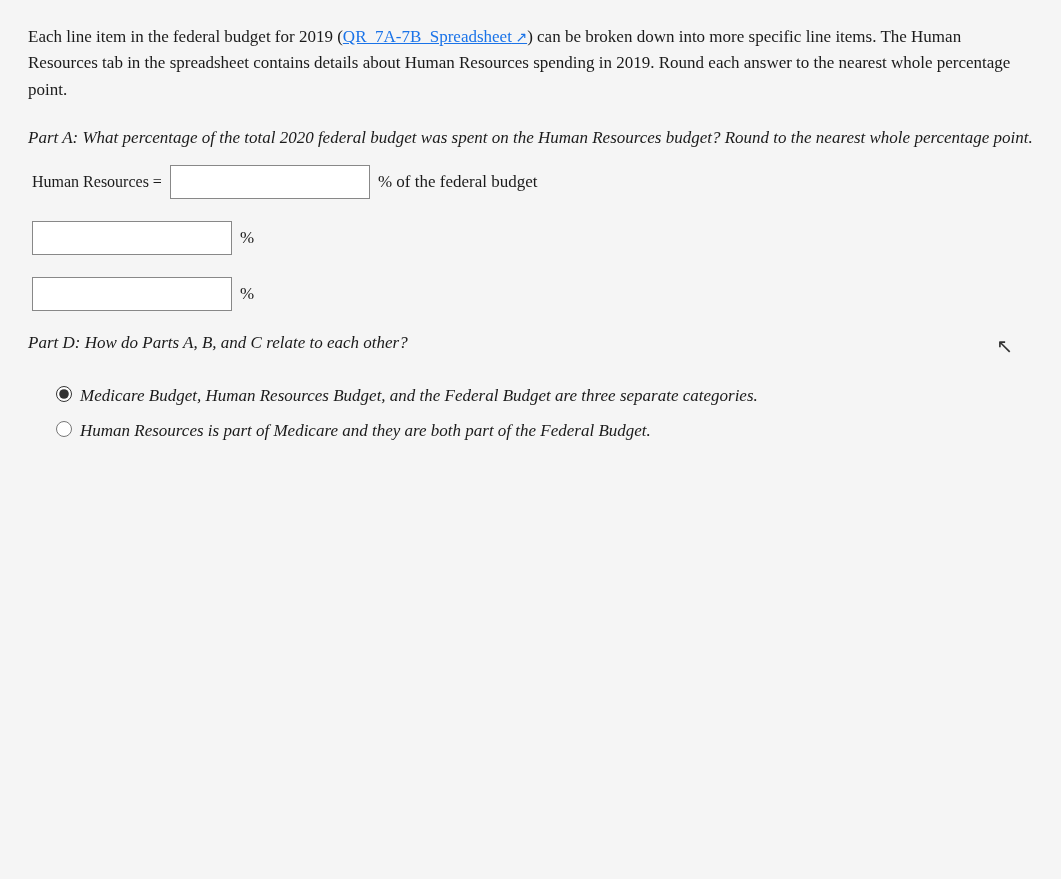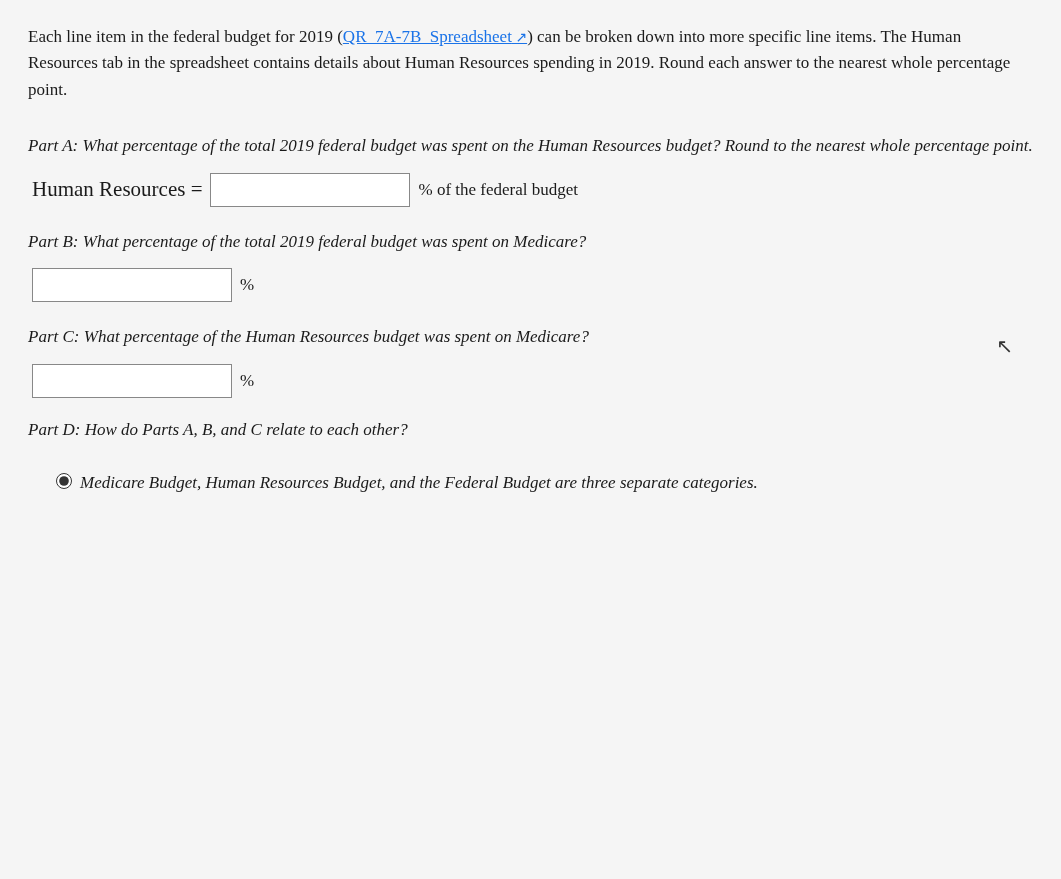--- a/index.html
+++ b/index.html
@@ -13,21 +13,21 @@
       font-family: Georgia, 'Times New Roman', serif;
       font-size: 17px;
       color: #1a1a1a;
       padding: 24px 28px;
       width: 1061px;
       min-height: 879px;
     }
 
     .intro-paragraph {
       line-height: 1.55;
-      margin-bottom: 30px;
+      margin-bottom: 22px;
     }
 
     .link-text {
       color: #1a73e8;
       text-decoration: underline;
     }
 
     .spreadsheet-icon {
       display: inline;
       font-size: 14px;
@@ -46,21 +46,21 @@
 
     .input-row {
       display: flex;
       align-items: center;
       gap: 8px;
       margin-left: 4px;
       margin-bottom: 8px;
     }
 
     .label-text {
-      font-size: 21px;
+      font-size: 16px;
       white-space: nowrap;
     }
 
     .answer-input {
       width: 200px;
       height: 34px;
       border: 1px solid #888;
       background: #fff;
       font-size: 16px;
       padding: 2px 6px;
@@ -121,52 +121,54 @@
 
 <div class="page-wrapper">
 
   <div class="cursor-indicator">↖</div>
 
   <p class="intro-paragraph">
     <span>Each line item in the federal budget for 2019 (</span><a class="link-text"><span>QR_7A-7B_Spreadsheet</span><span class="spreadsheet-icon"> ↗</span></a><span>) can be broken down into more specific line items. The Human Resources tab in the spreadsheet contains details about Human Resources spending in 2019. Round each answer to the nearest whole percentage point.</span>
   </p>
 
   <div class="part-section">
-    <p class="part-question">Part A: What percentage of the total 2019 federal budget was spent on the Human Resources budget? Round to the nearest whole percentage point.</p>
+    <p class="part-question">Part A: What percentage of the total 2020 federal budget was spent on the Human Resources budget? Round to the nearest whole percentage point.</p>
     <div class="input-row">
       <span class="label-text">Human Resources =</span>
       <input type="text" class="answer-input" value="" style="">
       <span class="suffix-text">% of the federal budget</span>
     </div>
   </div>
 
   <div class="part-section">
-    <p class="part-question">Part B: What percentage of the total 2019 federal budget was spent on Medicare?</p>
     <div class="input-row">
       <input type="text" class="answer-input" value="" style="">
       <span class="suffix-text">%</span>
     </div>
   </div>
 
   <div class="part-section">
-    <p class="part-question">Part C: What percentage of the Human Resources budget was spent on Medicare?</p>
     <div class="input-row">
       <input type="text" class="answer-input" value="" style="">
       <span class="suffix-text">%</span>
     </div>
   </div>
 
   <div class="part-section">
     <p class="part-d-question">Part D: How do Parts A, B, and C relate to each other?</p>
     <div class="radio-group">
 
       <div class="radio-option">
         <input type="radio" class="radio-input" name="partD" checked="" style="">
         <span class="radio-label">Medicare Budget, Human Resources Budget, and the Federal Budget are three separate categories.</span>
       </div>
 
 
+      <div class="radio-option">
+        <input type="radio" class="radio-input" name="partD" style="">
+        <span class="radio-label">Human Resources is part of Medicare and they are both part of the Federal Budget.</span>
+      </div>
 
 
     </div>
   </div>
 
 </div>
 
 </body></html>

